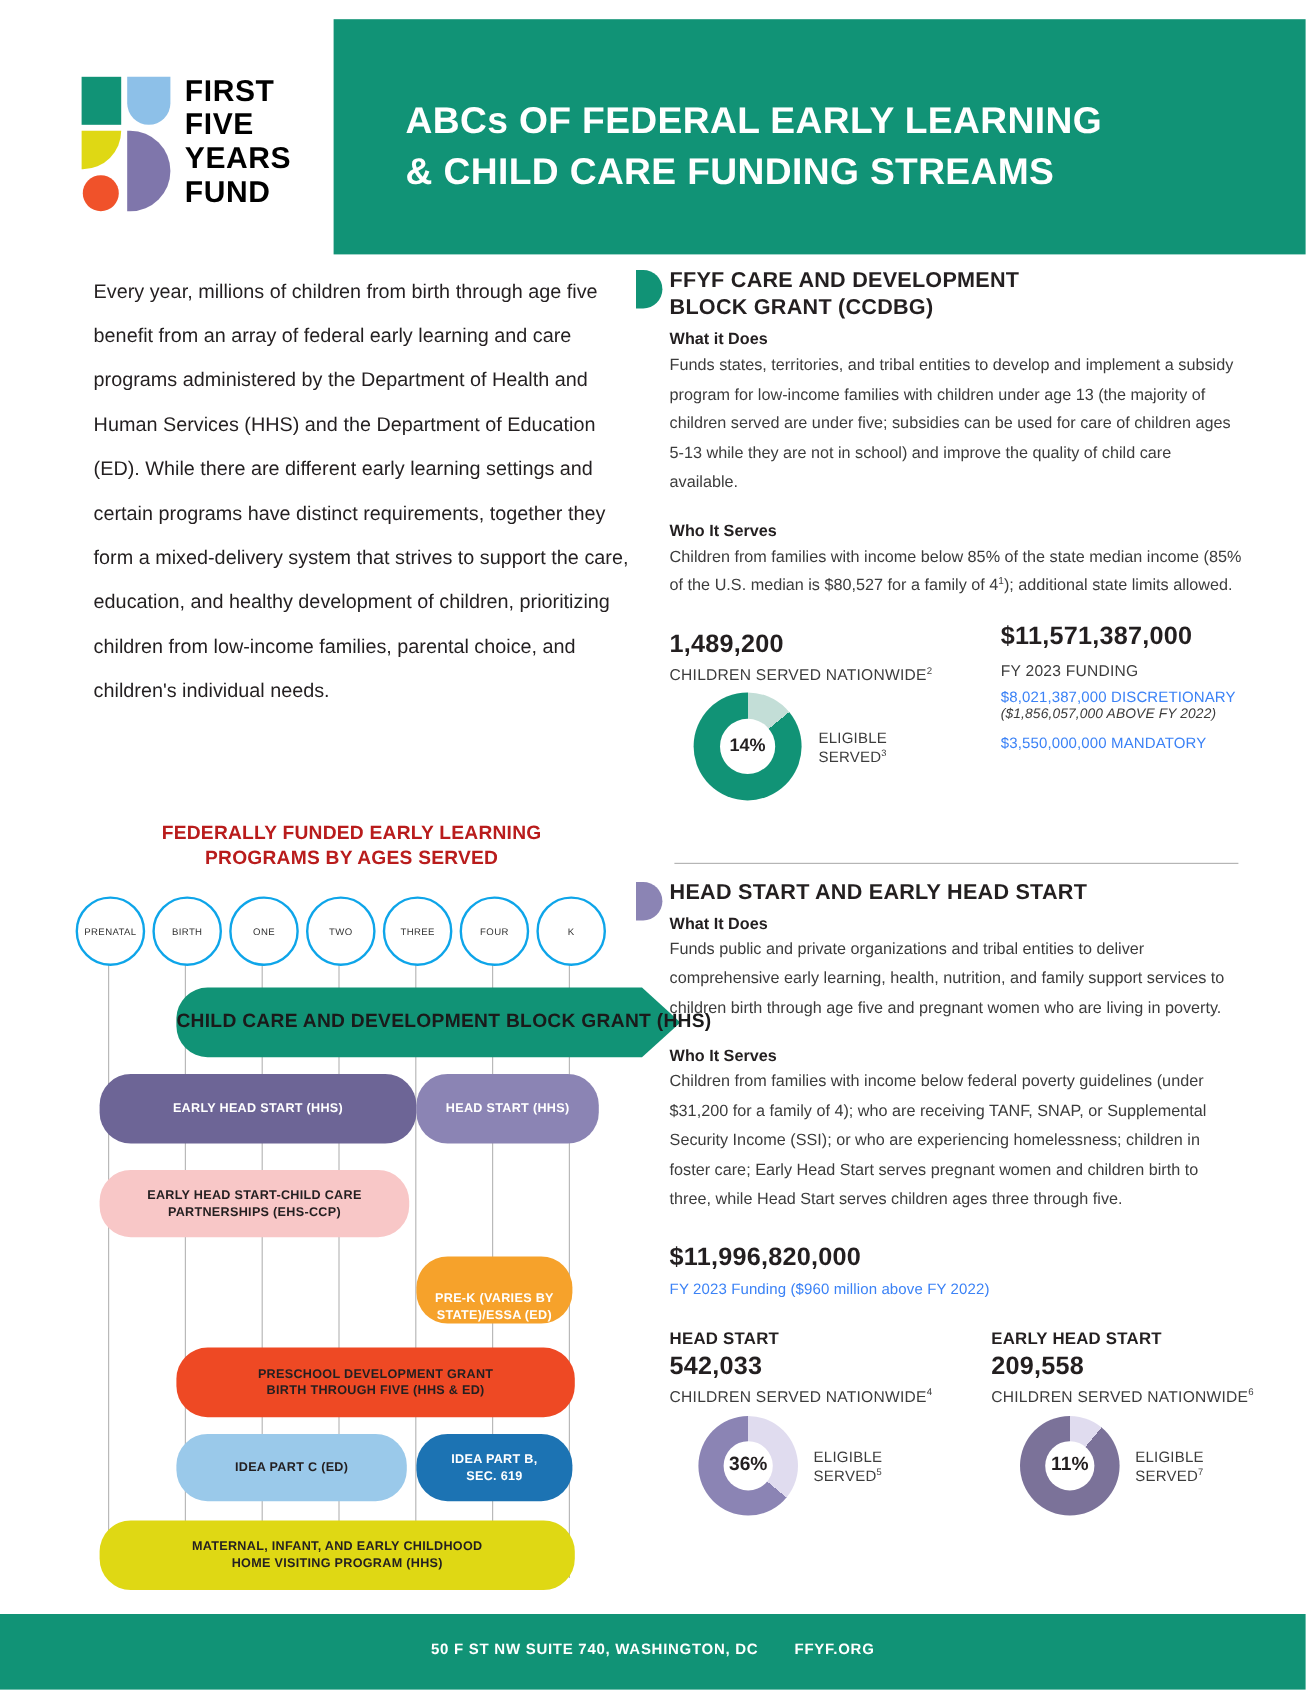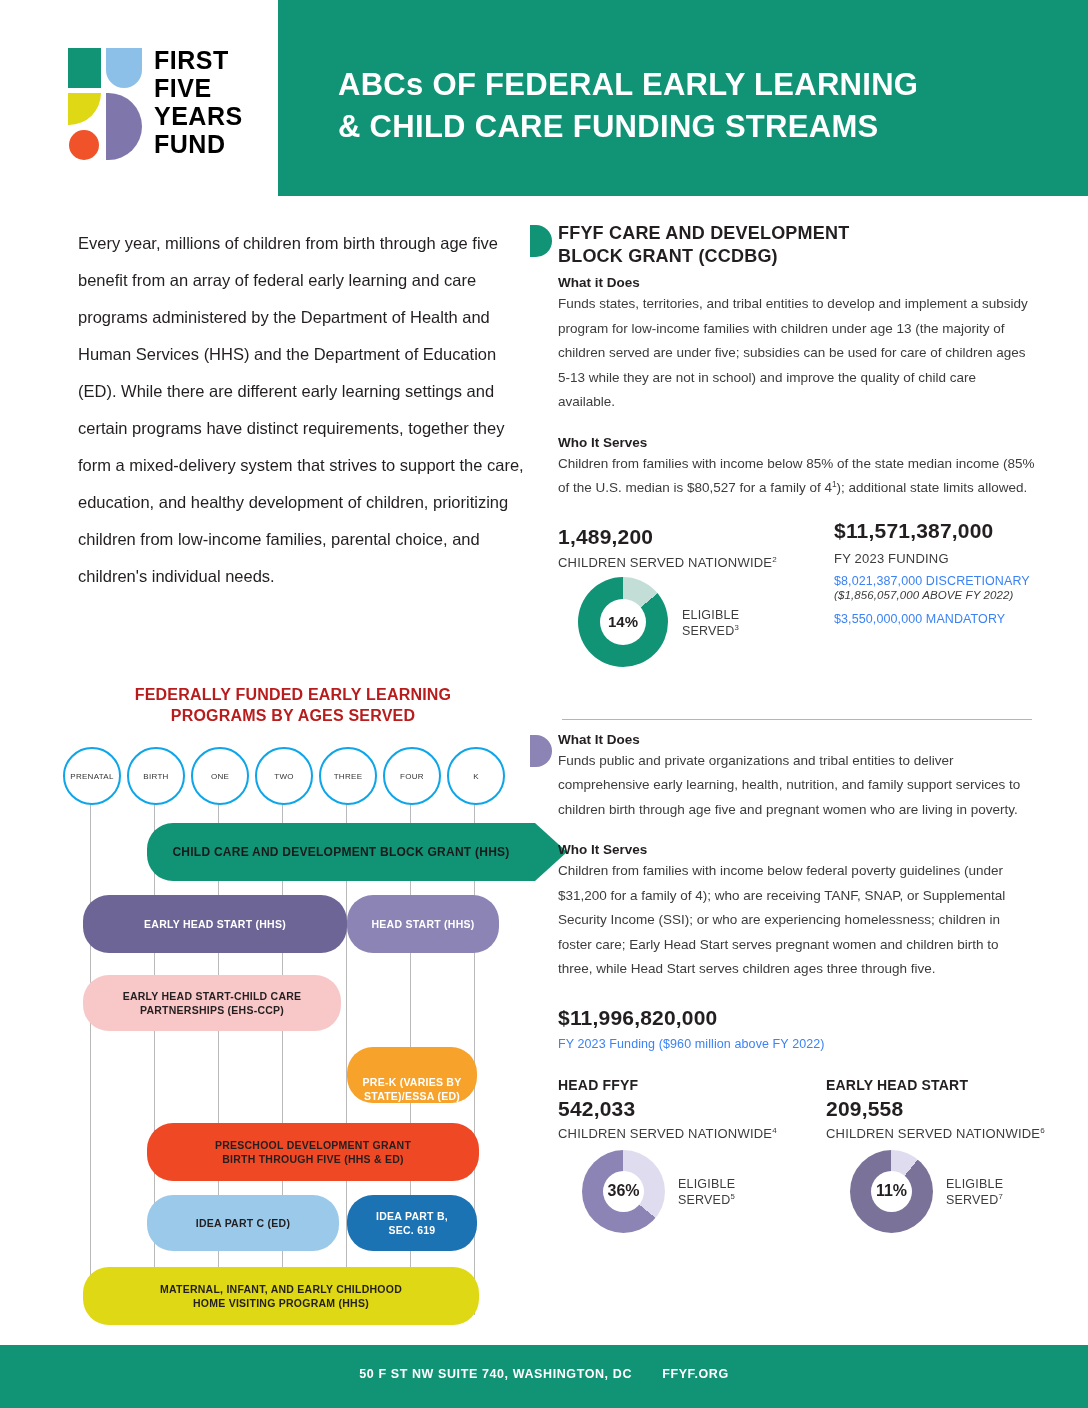--- a/index.html
+++ b/index.html
@@ -5,21 +5,21 @@
   html,body{margin:0;padding:0;}
   body{
     width:1088px;height:1408px;
     background:#ffffff;
     font-family:"Liberation Sans", sans-serif;
     color:#231f20;
     position:relative;
     overflow:hidden;
   }
   
-  .header{position:absolute;left:0;top:0;width:1088px;height:252px;}
+  .header{position:absolute;left:0;top:16px;width:1088px;height:252px;}
   .header-band{position:absolute;left:278px;top:0;width:810px;height:196px;background:#119376;}
   .logo{position:absolute;left:68px;top:48px;width:190px;height:112px;}
   .logo-mark{position:absolute;left:0;top:0;width:74px;height:112px;}
   .lm-green{position:absolute;left:0;top:0;width:33px;height:40px;background:#119376;}
   .lm-blue{position:absolute;left:38px;top:0;width:36px;height:40px;background:#8dc0e8;
            border-radius:0 0 36px 36px;border-top-left-radius:0;border-top-right-radius:0;}
   .lm-yellow{position:absolute;left:0;top:45px;width:33px;height:32px;background:#dfd814;
              border-bottom-left-radius:0;border-bottom-right-radius:33px;
              border-top-left-radius:0;border-top-right-radius:0;}
   .lm-purple{position:absolute;left:38px;top:45px;width:36px;height:67px;background:#7f76ab;
@@ -38,21 +38,21 @@
   .timeline{position:absolute;left:55px;top:745px;width:500px;height:570px;}
   .gridline{position:absolute;width:1px;background:#b9b9b9;}
   .agecircle{position:absolute;width:54px;height:54px;border-radius:50%;
      border:2px solid #0ea5e9;background:#fff;
      display:flex;align-items:center;justify-content:center;
      font-size:8px;letter-spacing:0.3px;color:#333;text-align:center;}
   .bar{position:absolute;display:flex;align-items:center;justify-content:center;
      text-align:center;font-size:10.5px;font-weight:bold;line-height:14px;
      letter-spacing:0.25px;border-radius:26px;}
   .arrowbar{position:absolute;display:flex;align-items:center;justify-content:center;
-     font-size:12px;font-weight:bold;letter-spacing:0.25px;}
+     font-size:16px;font-weight:bold;letter-spacing:0.25px;}
   .arrow-body{position:absolute;left:0;top:0;height:100%;background:#119376;
      border-radius:26px 0 0 26px;}
   .arrow-head{position:absolute;top:50%;width:0;height:0;
      border-top:29px solid transparent;border-bottom:29px solid transparent;
      border-left:32px solid #119376;transform:translateY(-50%);}
   .arrow-label{position:absolute;color:#1a1a1a;z-index:3;white-space:nowrap;}
 
   
   .rightcol{position:absolute;left:558px;top:222px;width:478px;}
   .sec-bullet{position:absolute;width:22px;height:32px;border-radius:0 16px 16px 0;}
@@ -208,34 +208,35 @@
         <div class="cap-ital" style="margin-top:1px;">($1,856,057,000 ABOVE FY 2022)</div>
         <div class="cap-small" style="margin-top:11px;">$3,550,000,000 MANDATORY</div>
       </div>
     </div>
   </div>
 
   <div class="divider" style="left:4px;top:497px;width:470px;"></div>
 
   <div style="position:relative;margin-top:57px;">
     <div class="sec-bullet" id="hs-bullet" style="left: -28px; top: 3px; background: rgb(139, 132, 180);"></div>
+    <div class="sec-head">HEAD START AND EARLY HEAD START</div>
     <div class="sub-head">What It Does</div>
     <div class="body-txt">Funds public and private organizations and tribal entities to deliver comprehensive early learning, health, nutrition, and family support services to children birth through age five and pregnant women who are living in poverty.</div>
     <div class="sub-head" style="margin-top:20px;">Who It Serves</div>
     <div class="body-txt">Children from families with income below federal poverty guidelines (under $31,200 for a family of 4); who are receiving TANF, SNAP, or Supplemental Security Income (SSI); or who are experiencing homelessness; children in foster care; Early Head Start serves pregnant women and children birth to three, while Head Start serves children ages three through five.</div>
 
     <div style="margin-top:24px;">
       <div class="big-num">$11,996,820,000</div>
       <div class="cap-small" style="margin-top:7px;">FY 2023 Funding ($960 million above FY 2022)</div>
     </div>
 
     <div style="position:relative;margin-top:26px;height:160px;">
 
       <div style="position:absolute;left:0;top:0;width:240px;">
-        <div class="stat-label">HEAD FFYF</div>
+        <div class="stat-label">HEAD START</div>
         <div class="big-num" style="margin-top:4px;">542,033</div>
         <div class="cap" style="margin-top:5px;"><span>CHILDREN SERVED NATIONWIDE</span><sup>4</sup></div>
         <div class="donutwrap" style="left:24px;top:73px;">
           <div class="donut" id="hs-donut" style="width: 83px; height: 83px; background: conic-gradient(rgb(224, 220, 239) 0deg, rgb(224, 220, 239) 129.6deg, rgb(139, 132, 180) 129.6deg, rgb(139, 132, 180) 360deg);">
             <div class="donut-hole" style="left:21px;top:21px;width:41px;height:41px;font-size:16px;">36%</div>
           </div>
           <div class="donut-legend" style="left:96px;top:26px;">
             <div>ELIGIBLE</div>
             <div><span>SERVED</span><sup>5</sup></div>
           </div>

